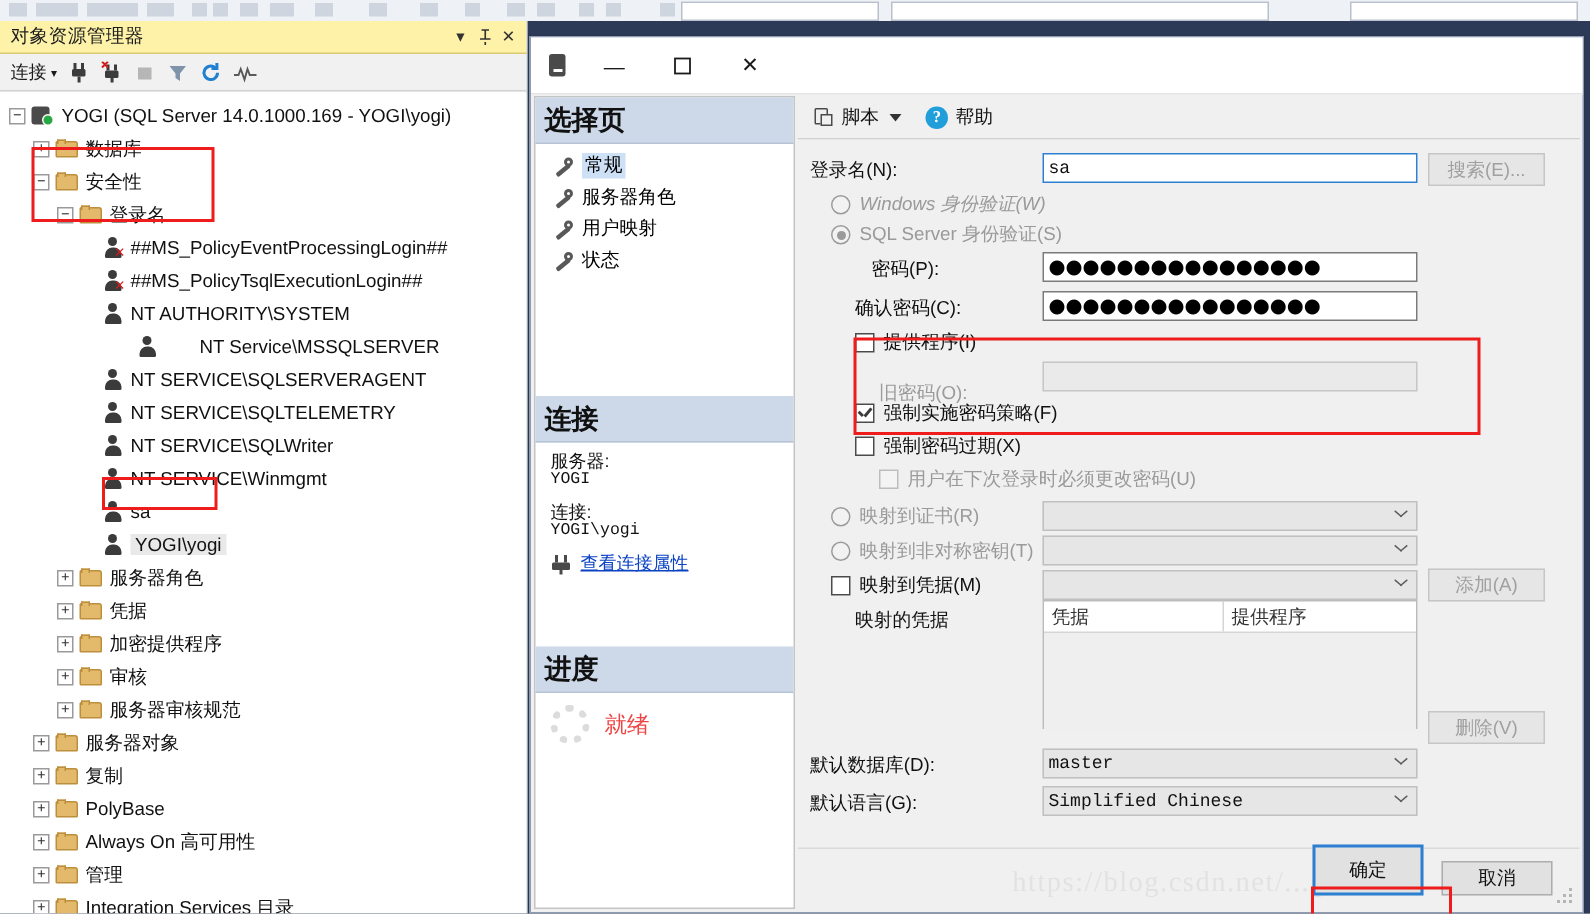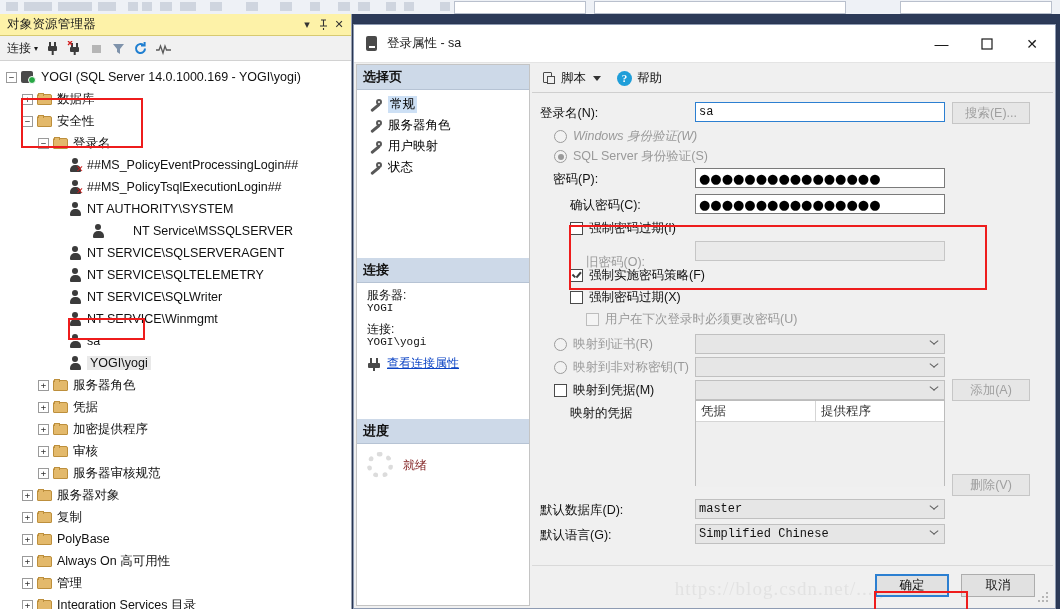--- a/index.html
+++ b/index.html
@@ -79,41 +79,41 @@
   #dlg-icon .l{position:absolute;left:2.5px;top:10px;width:6px;height:1.5px;background:#fff;}
   #dlg-title{font-size:12.5px;color:#1b1b1b;flex:1;}
   .caption-btn{width:45px;height:37px;display:flex;align-items:center;justify-content:center;
     font-size:14px;color:#1b1b1b;cursor:default;}
   .caption-btn.close{width:46px;}
   #dlg-body{position:absolute;left:0;top:38px;right:0;bottom:0;}
 
   
   #dlg-left{position:absolute;left:2px;top:1px;width:174px;bottom:2px;
     background:#fff;border:1px solid #c4c4c4;box-sizing:border-box;}
-  .sec-head{background:#cdd9e8;font-weight:bold;font-size:13px;padding:3px 6px;color:#111;
+  .sec-head{background:#cdd9e8;font-weight:bold;font-size:18px;padding:3px 6px;color:#111;
     border-bottom:1px solid #b6c3d4;}
   .page-item{display:flex;align-items:center;padding:1px 6px;height:19px;font-size:12.5px;}
   .wrench{width:14px;height:14px;margin-right:5px;position:relative;flex:none;}
   .wrench:before{content:"";position:absolute;left:1px;top:8px;width:11px;height:3px;background:#585858;
     transform:rotate(-40deg);border-radius:1px;}
   .wrench:after{content:"";position:absolute;left:7px;top:1px;width:6px;height:6px;border:2px solid #585858;
     border-radius:50%;box-sizing:border-box;background:transparent;}
   .page-item .lbl.active{background:#cde0f5;padding:0 2px;}
   #conn-info{padding:6px 8px 4px 10px;font-family:"Liberation Mono","DejaVu Sans Mono",monospace;font-size:11px;color:#111;line-height:13px;}
   #conn-info .k{font-family:"Liberation Sans",sans-serif;font-size:12px;}
   #view-conn-link{display:flex;align-items:center;gap:5px;margin-top:9px;}
   #view-conn-link a{color:#0b43c4;text-decoration:underline;font-size:12px;}
   .plug{width:15px;height:13px;position:relative;flex:none;}
   .plug .p1,.plug .p2{position:absolute;top:0;width:2px;height:5px;background:#4a4a4a;}
   .plug .p1{left:3px;} .plug .p2{left:9px;}
   .plug .bod{position:absolute;left:1px;top:5px;width:12px;height:5px;background:#4a4a4a;border-radius:1px;}
   .plug .tail{position:absolute;left:6px;top:10px;width:2px;height:3px;background:#4a4a4a;}
   #progress-area{display:flex;align-items:center;padding:8px 8px 8px 10px;gap:10px;}
   .spinner{width:26px;height:26px;border-radius:50%;border:5px dotted #dcdcdc;box-sizing:border-box;flex:none;}
-  #progress-text{font-size:12px;color:#7f1d1d;}
+  #progress-text{font-size:15px;color:#ef4444;}
 
   
   #dlg-right{position:absolute;left:178px;top:1px;right:2px;bottom:2px;}
   #dlg-toolbar{height:29px;display:flex;align-items:center;gap:16px;padding-left:10px;
     border-bottom:1px solid #cfcfcf;background:#f0f0f0;box-sizing:border-box;}
   .tbitem{display:flex;align-items:center;gap:5px;font-size:12.5px;color:#111;}
   .script-ico{width:14px;height:14px;position:relative;flex:none;}
   .script-ico .o{position:absolute;left:1px;top:1px;width:9px;height:11px;border:1.5px solid #4a4a4a;
     box-sizing:border-box;border-radius:1px;}
   .script-ico .u{position:absolute;left:5px;top:5px;width:8px;height:8px;border:1.5px solid #4a4a4a;
@@ -159,21 +159,21 @@
   .gridhead{display:flex;height:20px;border-bottom:1px solid #d5d5d5;}
   .gridhead div{font-size:12.5px;color:#333;padding:2px 5px;box-sizing:border-box;}
   .gridhead div:first-child{border-right:1px solid #d5d5d5;}
   .gridbody{background:#efefef;}
 
   #dlg-footer{position:absolute;left:0;right:0;bottom:0;height:40px;background:#f0f0f0;
     border-top:1px solid #d9d9d9;}
   #watermark{position:absolute;left:0;bottom:6px;width:100%;text-align:center;
     font-family:"Liberation Serif","DejaVu Serif",serif;font-size:19px;color:#e2e2e2;
     letter-spacing:1px;user-select:none;}
-  #ok-button{position:absolute;right:104px;bottom:9px;width:74px;height:23px;background:#e1e1e1;
+  #ok-button{position:absolute;right:104px;bottom:9px;width:74px;height:34px;background:#e1e1e1;
     border:2px solid #2c7fd1;box-sizing:border-box;display:flex;align-items:center;justify-content:center;
     font-size:12.5px;color:#111;}
   #cancel-button{position:absolute;right:18px;bottom:9px;width:74px;height:23px;background:#e1e1e1;
     border:1px solid #adadad;box-sizing:border-box;display:flex;align-items:center;justify-content:center;
     font-size:12.5px;color:#111;}
   #resize-grip{position:absolute;right:3px;bottom:2px;width:12px;height:12px;}
   #resize-grip i{position:absolute;width:2px;height:2px;background:#b5b5b5;}
 </style>
 </head>
 <body>
@@ -395,21 +395,20 @@
   <div class="redbox" style="left:21px;top:84px;width:122px;height:50px;"></div>
   <div class="redbox" style="left:68px;top:304px;width:77px;height:22px;"></div>
 </div>
 
 <div id="login-dialog">
   <div id="dlg-titlebar">
     <div id="dlg-icon">
         <div class="b"></div>
         <div class="l"></div>
       </div>
-    <div id="dlg-title">登录属性 - sa</div>
     <div class="caption-btn">—</div>
     <div class="caption-btn">
       <svg width="12" height="12" viewBox="0 0 12 12">
           <rect x="1" y="1" width="10" height="10" stroke="#1b1b1b" fill="none" stroke-width="1.2"></rect>
         </svg>
     </div>
     <div class="caption-btn close">✕</div>
   </div>
 
   <div id="dlg-body">
@@ -492,37 +491,37 @@
           <span class="rb"></span>
           <span class="fl dim">Windows 身份验证(W)</span>
         </div>
         <div class="row" style="left:22px;top:55px;">
           <span class="rb">
               <span class="dot"></span>
             </span>
           <span class="fl dim">SQL Server 身份验证(S)</span>
         </div>
 
-        <div class="row" style="left:21px;top:78px;">
+        <div class="row" style="left:49px;top:78px;">
           <span class="fl">密码(P):</span>
         </div>
         <div class="txtbox pwd" style="position:absolute;left:163px;top:75px;width:250px;">
           <span>●●●●●●●●●●●●●●●●</span>
         </div>
 
         <div class="row" style="left:38px;top:104px;">
           <span class="fl">确认密码(C):</span>
         </div>
         <div class="txtbox pwd" style="position:absolute;left:163px;top:101px;width:250px;">
           <span>●●●●●●●●●●●●●●●●</span>
         </div>
 
         <div class="row" style="left:38px;top:127px;">
           <span class="cb"></span>
-          <span class="fl">强制密码过期(I)</span>
+          <span class="fl">提供程序(I)</span>
         </div>
         <div class="row" style="left:54px;top:161px;justify-content:center;">
           <span class="fl dim">旧密码(O):</span>
         </div>
         <div class="txtbox disabled" style="position:absolute;left:163px;top:148px;width:250px;">
           <span></span>
         </div>
 
         <div class="row" style="left:38px;top:174px;">
           <span class="cb">

